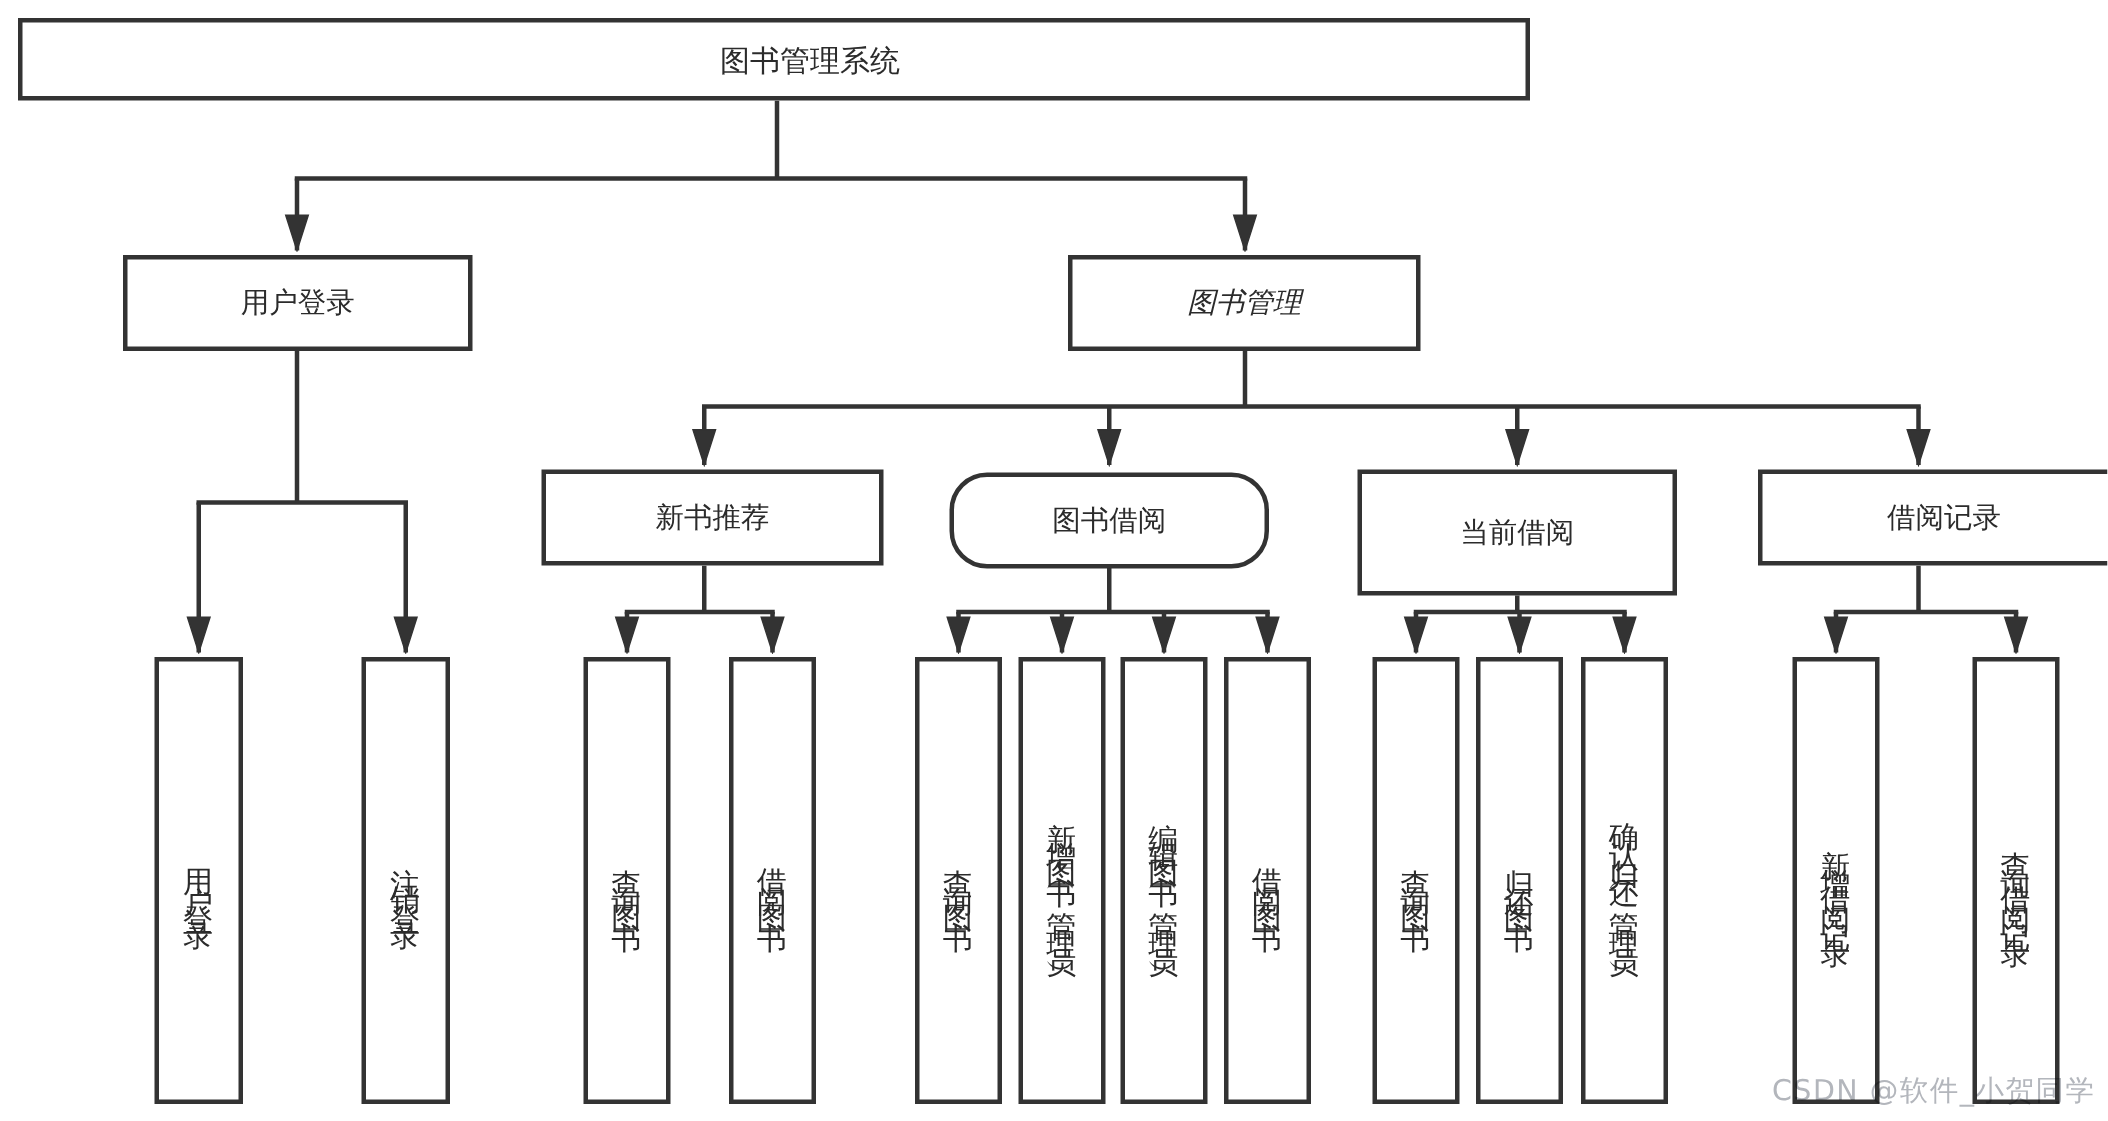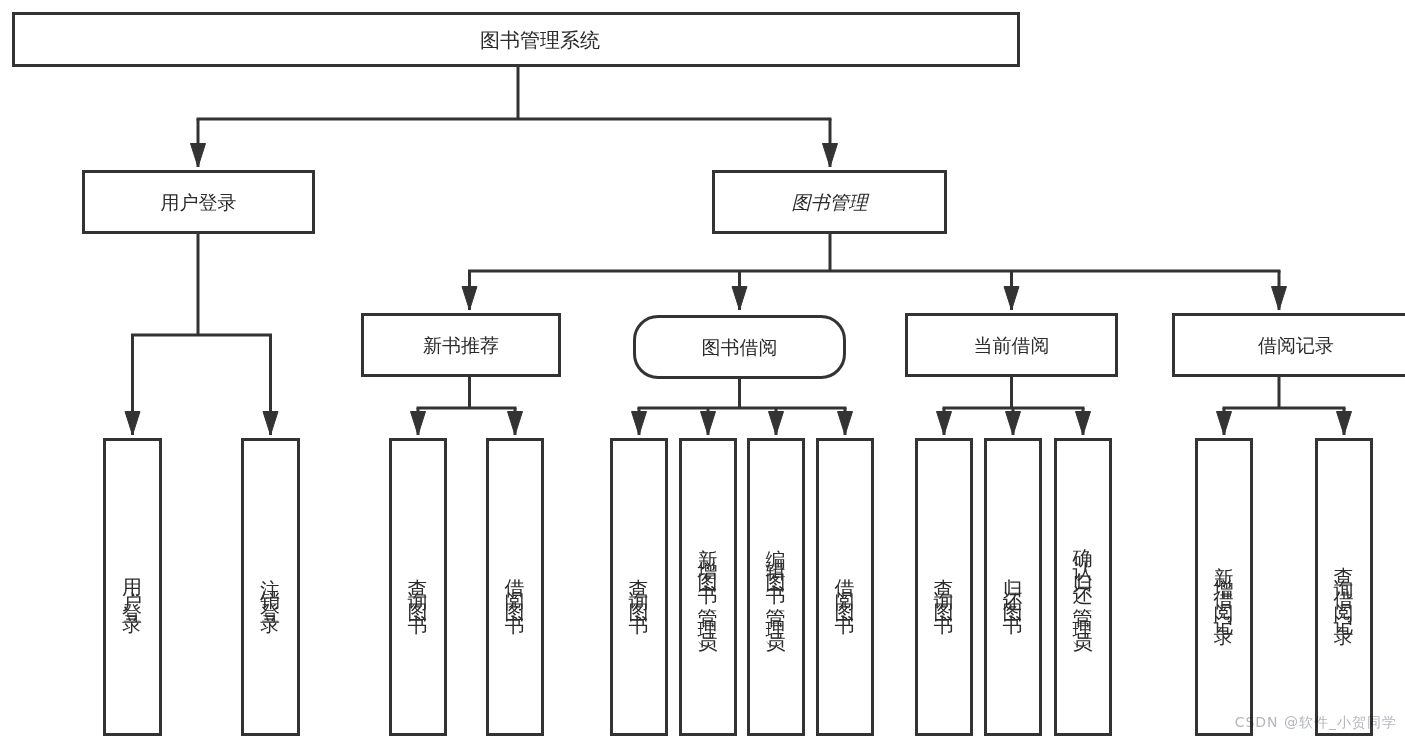--- a/index.html
+++ b/index.html
@@ -36,21 +36,21 @@
     writing-mode: vertical-rl;
     text-orientation: mixed;
     font-size: 20px;
     letter-spacing: 12px;
     line-height: 1.0;
   }
   .watermark {
     position: absolute;
     right: 8px;
     top: 714px;
-    font-size: 14px;
+    font-size: 19px;
     color: #b3b6bc;
     mix-blend-mode: multiply;
     letter-spacing: 1px;
     white-space: nowrap;
   }
 </style>
 </head>
 <body>
 
 <div class="canvas">
@@ -109,27 +109,27 @@
     <span>图书管理系统</span>
   </div>
 
   <div class="node" style="left:82px; top:170px; width:233px; height:64px;">
     <span>用户登录</span>
   </div>
   <div class="node" style="left:712px; top:170px; width:235px; height:64px;font-style:italic;">
     <span>图书管理</span>
   </div>
 
-  <div class="node" style="left:361px; top:313px; width:200px; height:64px;">
+  <div class="node" style="left:361px; top:313px; width:228px; height:64px;">
     <span>新书推荐</span>
   </div>
   <div class="node" style="left:633px; top:315px; width:213px; height:64px;border-radius:25px;">
     <span>图书借阅</span>
   </div>
-  <div class="node" style="left:905px; top:313px; width:213px; height:64px;">
+  <div class="node" style="left:905px; top:313px; width:213px; height:84px;">
     <span>当前借阅</span>
   </div>
   <div class="node" style="left:1172px; top:313px; width:248px; height:64px;">
     <span>借阅记录</span>
   </div>
 
   <div class="node leaf" style="left:103px; top:438px; width:59px; height:298px;">
     <span>用户登录</span>
   </div>
   <div class="node leaf" style="left:241px; top:438px; width:59px; height:298px;">

